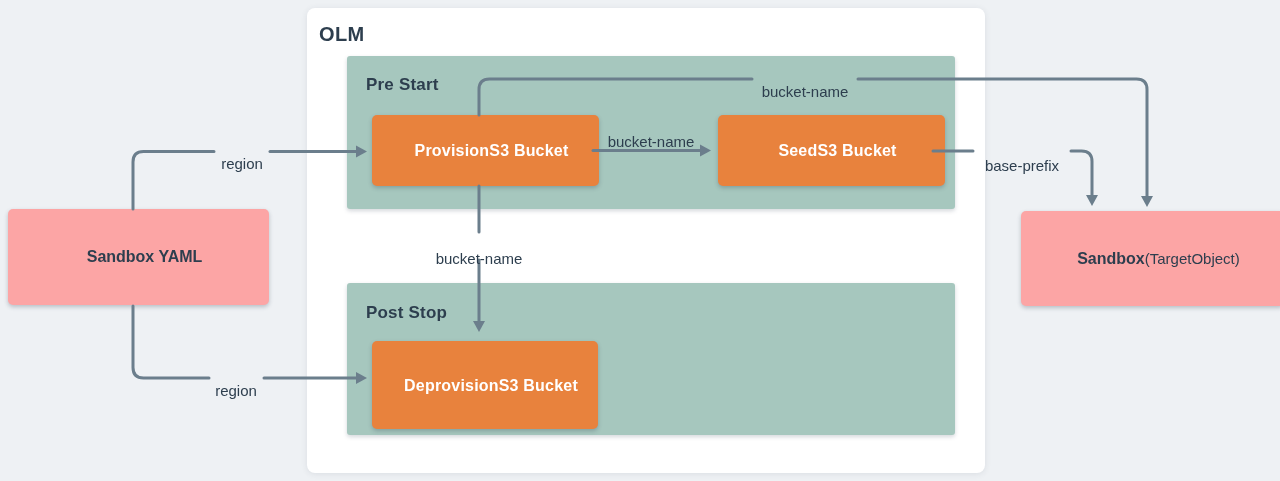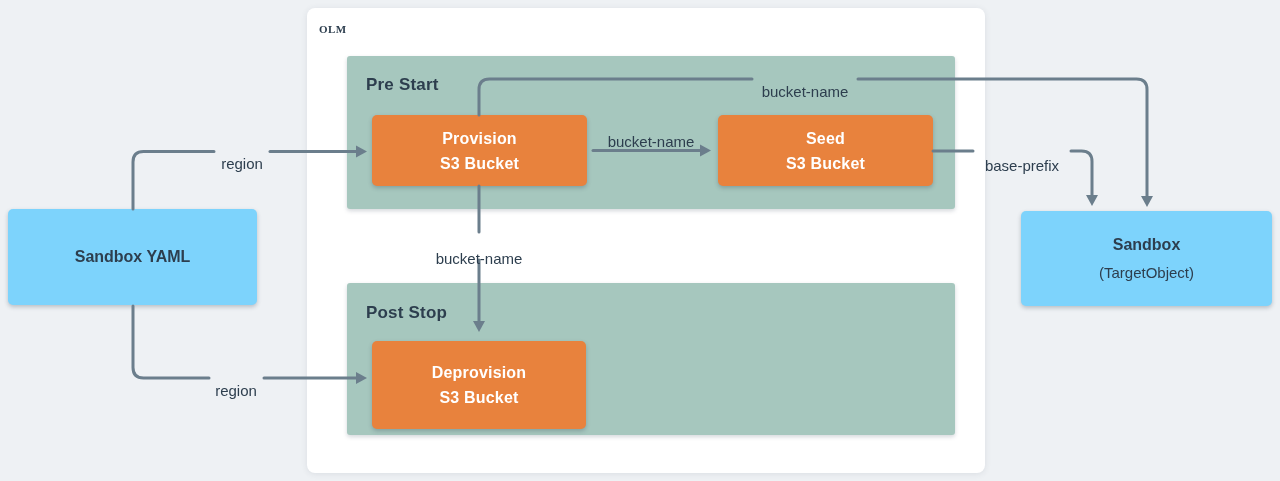--- a/index.html
+++ b/index.html
@@ -9,46 +9,47 @@
     font-family:"Liberation Sans",sans-serif;
     color:#2D3E4E;
   }
   .abs{position:absolute;}
   .panel{
     left:307px;top:8px;width:678px;height:465px;
     background:#FFFFFF;border-radius:8px;
     box-shadow:0 1px 6px rgba(45,62,78,.10);
   }
   .panel-title{
-    left:319px;top:23px;font-size:11px;font-weight:bold;
-    letter-spacing:.4px;color:#2D3E4E;font-family:Liberation Serif, serif;
+    left:319px;top:23px;font-size:20px;font-weight:bold;
+    letter-spacing:.4px;color:#2D3E4E;
   }
   .group{
     background:#A6C7BE;border-radius:3px;
     box-shadow:0 2px 4px rgba(45,62,78,.20);
   }
   .group-pre{left:347px;top:56px;width:608px;height:153px;}
   .group-post{left:347px;top:283px;width:608px;height:152px;}
   .group-label{
     font-size:17px;font-weight:bold;color:#2D3E4E;letter-spacing:.2px;
   }
   .node{
-    display:flex;flex-direction:column;align-items:center;justify-content:center;
+    display:flex;flex-direction:row;align-items:center;justify-content:center;
     text-align:center;border-radius:5px;
     box-shadow:0 2px 4px rgba(45,62,78,.28);
+    padding-left:12px;
   }
   .node-orange{
     background:#E8823D;color:#FFFFFF;font-weight:bold;
     font-size:16px;line-height:25px;letter-spacing:.2px;
   }
   .node-provision{left:372px;top:115px;width:215px;height:71px;}
   .node-seed{left:718px;top:115px;width:215px;height:71px;}
   .node-deprovision{left:372px;top:341px;width:214px;height:88px;}
   .node-yellow{
-    background:#7dd3fc;color:#2D3E4E;font-size:15px;line-height:28px;
+    background:#fca5a5;color:#2D3E4E;font-size:15px;line-height:28px;
   }
   .node-yellow .title{font-weight:bold;font-size:16px;}
   .node-sandbox-yaml{left:8px;top:209px;width:249px;height:96px;}
   .node-sandbox{left:1021px;top:211px;width:251px;height:95px;}
   .edge-label{
     transform:translate(-50%,-50%);
     font-size:15px;color:#2D3E4E;white-space:nowrap;margin-top:12px;
   }
   #connectors{left:0;top:0;pointer-events:none;}
   .edge{stroke:#6B7E8C;stroke-width:3;fill:none;stroke-linecap:round;}

